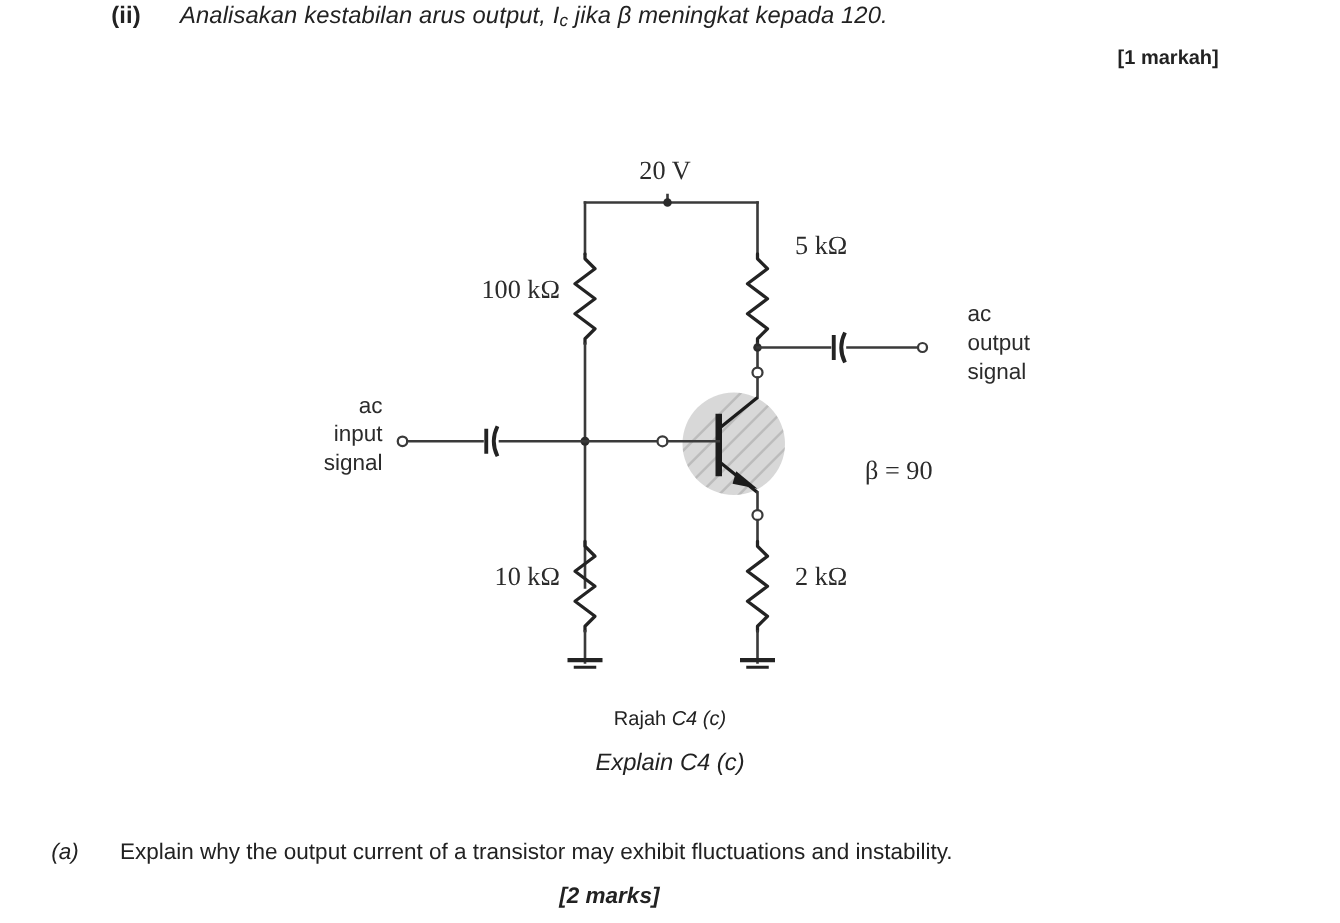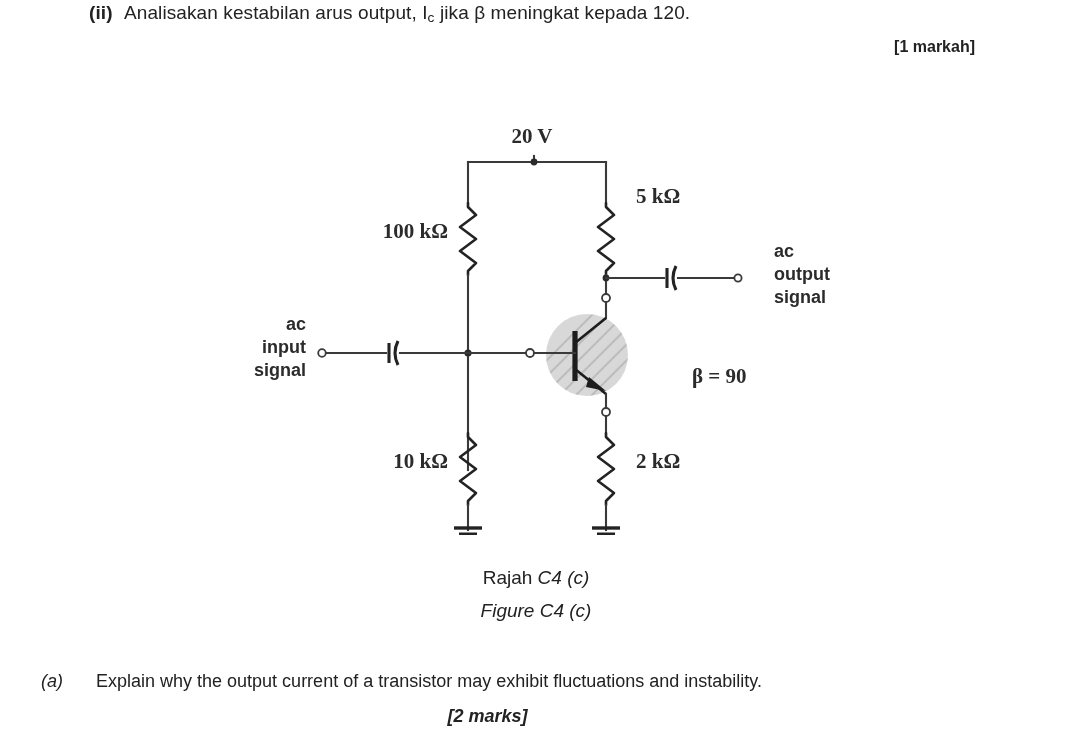--- a/index.html
+++ b/index.html
@@ -21,42 +21,43 @@
   
   .txt { position: absolute; white-space: nowrap; }
 
   #q-ii-marker {
     left: 89px; top: 2px;
     font-size: 19px;
     letter-spacing: 0.1px;
     font-weight: bold;
   }
   #q-ii-text {
-    left: 124px; top: 2px;
+    left: 144px; top: 2px;
     font-size: 19px;
     letter-spacing: 0.1px;
+    font-style: italic;
   }
   #q-ii-text sub {
     font-size: 0.72em;
     vertical-align: -0.22em;
   }
   #marks-1 {
     left: 0; top: 38px;
     width: 975px;
     text-align: right;
     font-size: 16px;
     font-weight: bold;
     white-space: nowrap;
   }
 
   #fig-caption-ms {
     left: 0; top: 567px;
     width: 1072px;
     text-align: center;
-    font-size: 19px;
+    font-size: 16px;
   }
   #fig-caption-ms .em { font-style: italic; }
   #fig-caption-en {
     left: 0; top: 600px;
     width: 1072px;
     text-align: center;
     font-size: 19px;
     font-style: italic;
   }
 
@@ -78,21 +79,20 @@
     font-style: italic;
   }
 
   
   #circuit-figure {
     position: absolute;
     left: 240px;
     top: 115px;
     width: 610px;
     height: 420px;
-    font-weight: bold;
   }
   #circuit-svg { display: block; }
 
   
   .clab {
     font-family: "Liberation Serif", serif;
     font-size: 21px;
     fill: #2b2b2b;
   }
   .clab-sans {
@@ -256,19 +256,19 @@
     <path class="gnd" style="stroke-width:3.0" d="M 361 425 L 371 425"></path>
   </g>
 
   <text class="clab" x="452" y="268" text-anchor="start">β = 90</text>
 
 </svg>
 </div>
 
 <div class="txt" id="fig-caption-ms"><span>Rajah </span><span class="em">C4 (c)</span></div>
 
-<div class="txt" id="fig-caption-en">Figure C4 (c)</div>
+<div class="txt" id="fig-caption-en">Explain C4 (c)</div>
 
 <div class="txt" id="q-a-marker">(a)</div>
 
 <div class="txt" id="q-a-text">Explain why the output current of a transistor may exhibit fluctuations and instability.</div>
 
 <div class="txt" id="marks-2">[2 marks]</div>
 
 </body></html>

